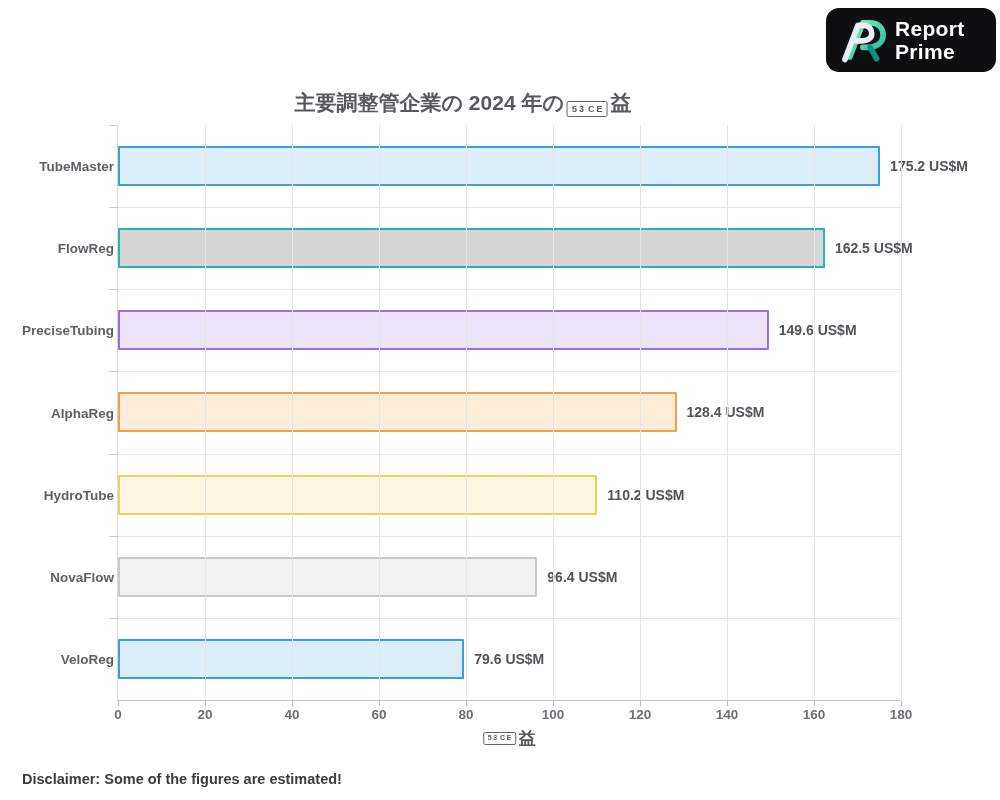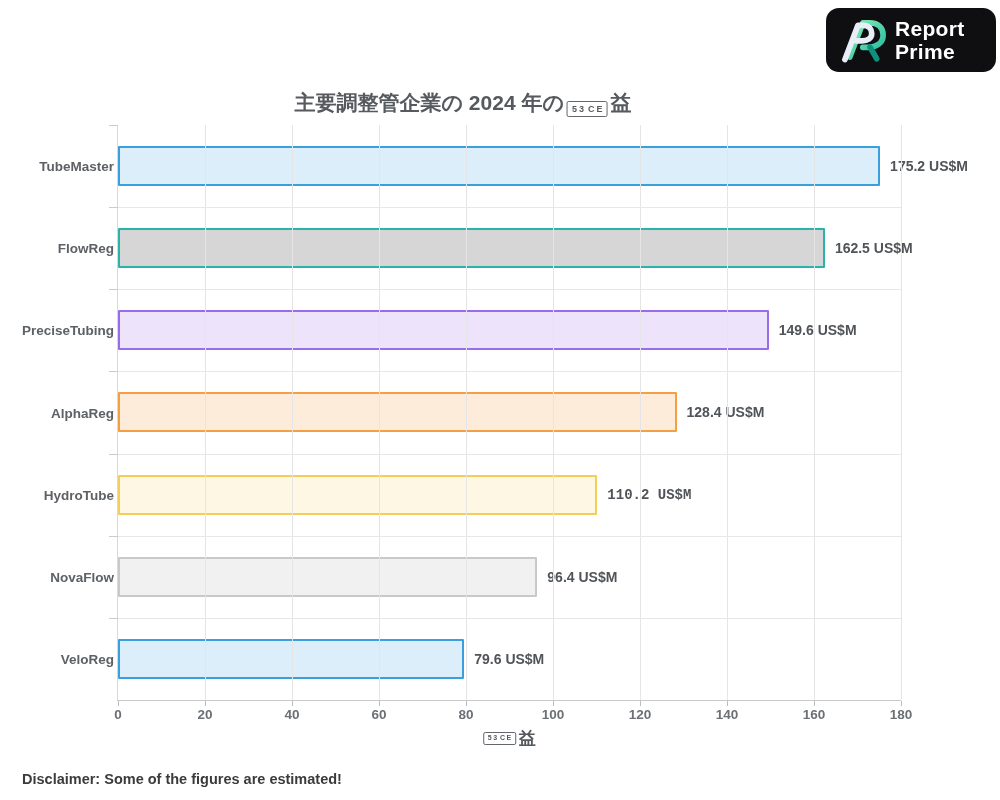--- a/index.html
+++ b/index.html
@@ -133,21 +133,21 @@
       <div class="bar-row" style="top: 28.5714%; height: 14.2857%;">
         <div class="bar" style="width: 83.1111%; background: rgba(155, 108, 232, 0.18); border-color: rgb(155, 108, 232);"></div>
         <div class="bar-value" style="left: calc(83.1111% + 10px);">149.6 US$M</div>
       </div>
       <div class="bar-row" style="top: 42.8571%; height: 14.2857%;">
         <div class="bar" style="width: 71.3333%; background: rgba(245, 158, 68, 0.2); border-color: rgb(245, 158, 68);"></div>
         <div class="bar-value" style="left: calc(71.3333% + 10px);">128.4 US$M</div>
       </div>
       <div class="bar-row" style="top: 57.1429%; height: 14.2857%;">
         <div class="bar" style="width: 61.2222%; background: rgba(243, 207, 78, 0.16); border-color: rgb(243, 207, 90);"></div>
-        <div class="bar-value" style="left: calc(61.2222% + 10px); font-family: Liberation Mono, monospace;">110.2 US$M</div>
+        <div class="bar-value" style="left: calc(61.2222% + 10px);">110.2 US$M</div>
       </div>
       <div class="bar-row" style="top: 71.4286%; height: 14.2857%;">
         <div class="bar" style="width: 53.5556%; background: rgba(0, 0, 0, 0.055); border-color: rgb(201, 201, 201);"></div>
         <div class="bar-value" style="left: calc(53.5556% + 10px);">96.4 US$M</div>
       </div>
       <div class="bar-row" style="top: 85.7143%; height: 14.2857%;">
         <div class="bar" style="width: 44.2222%; background: rgba(58, 159, 220, 0.18); border-color: rgb(58, 159, 220);"></div>
         <div class="bar-value" style="left: calc(44.2222% + 10px);">79.6 US$M</div>
       </div>
     </div>

